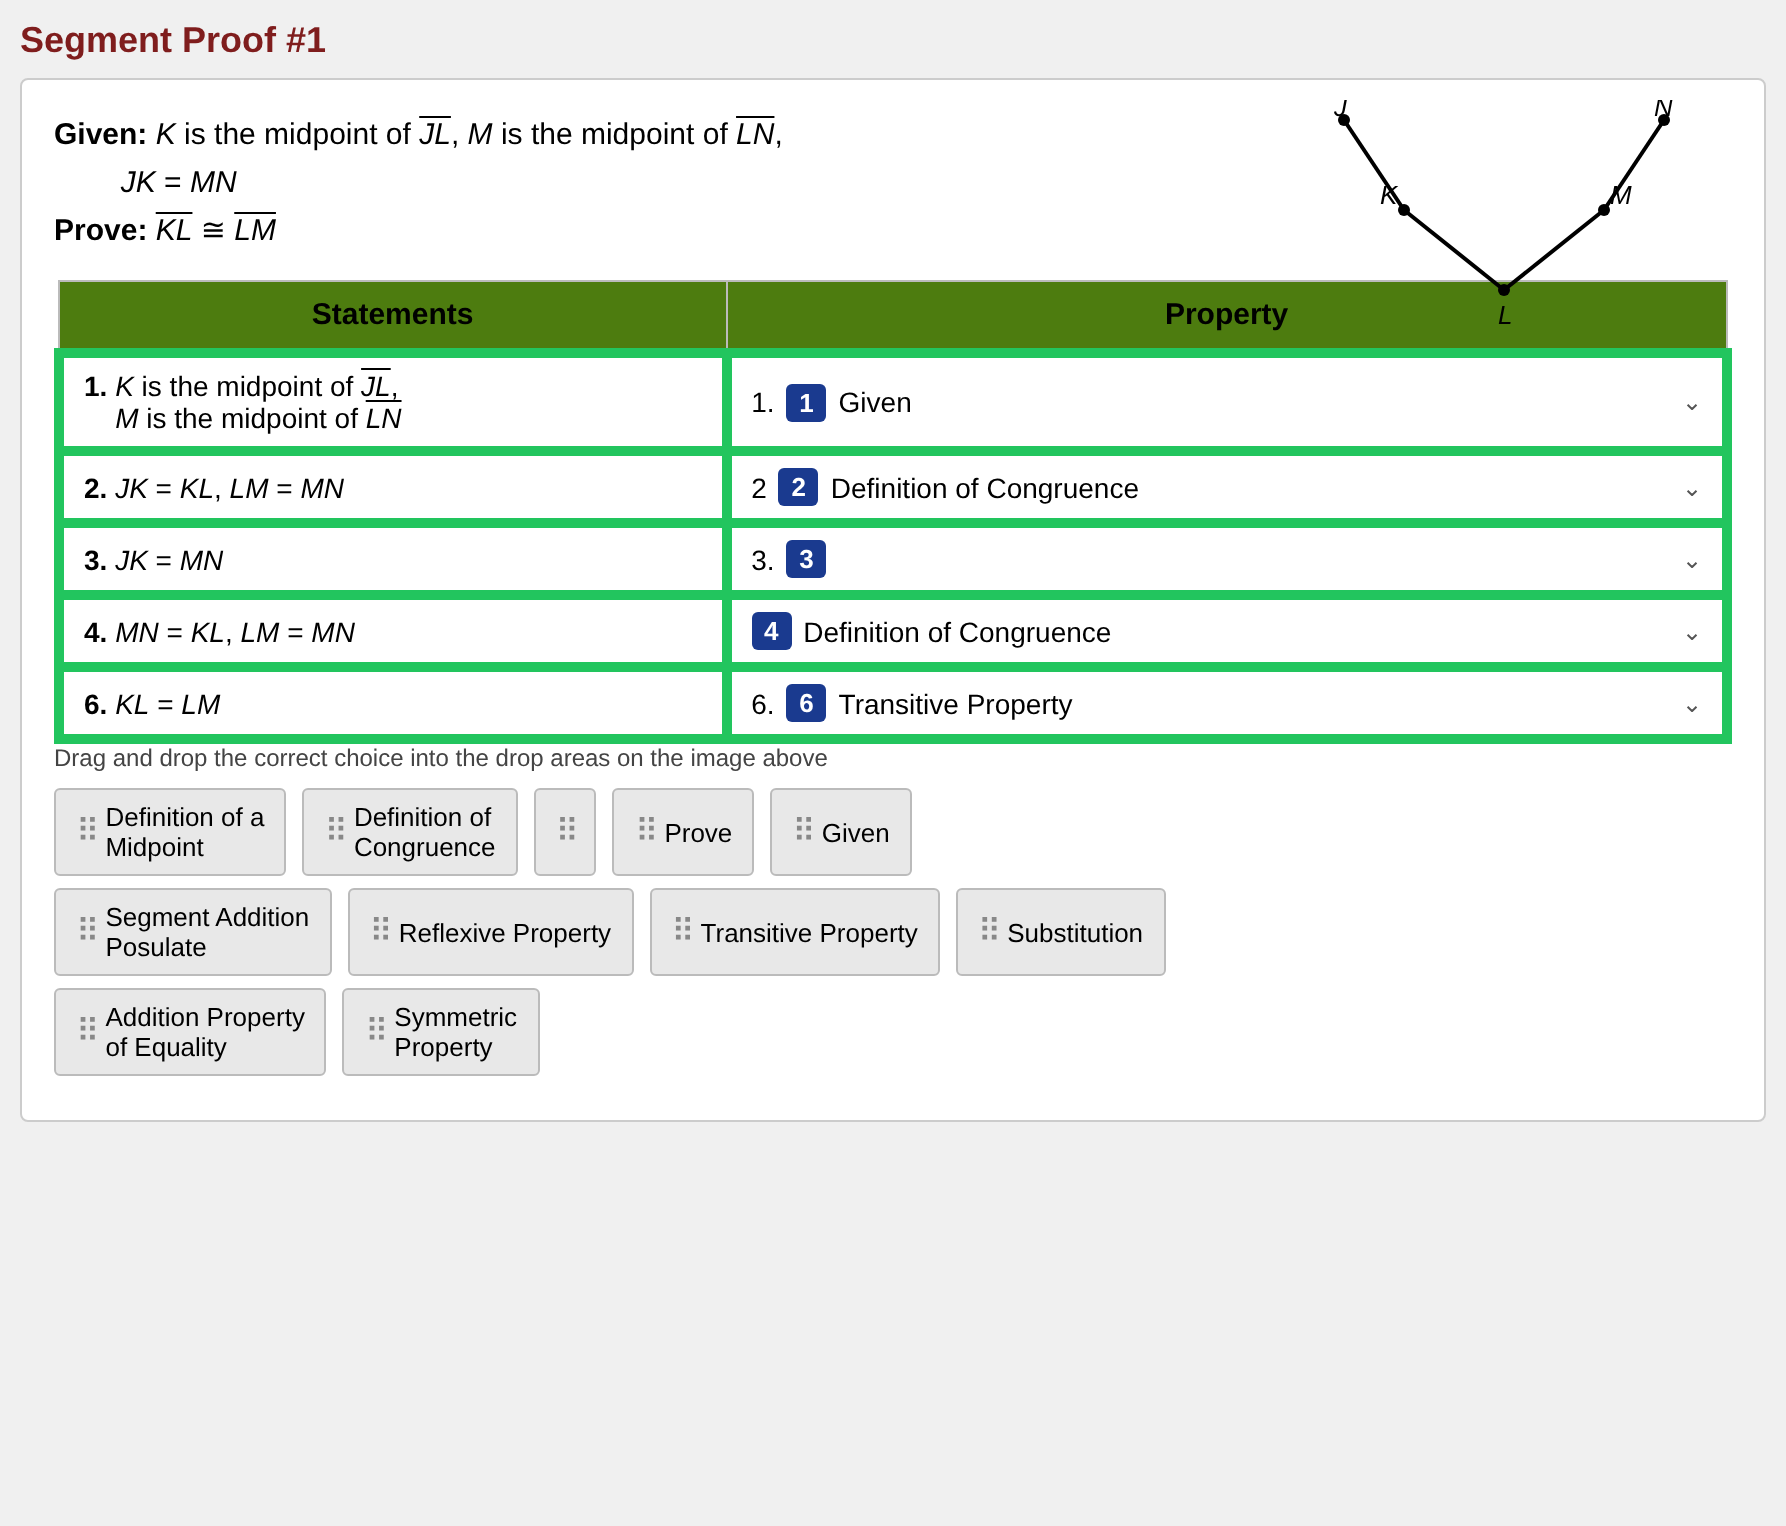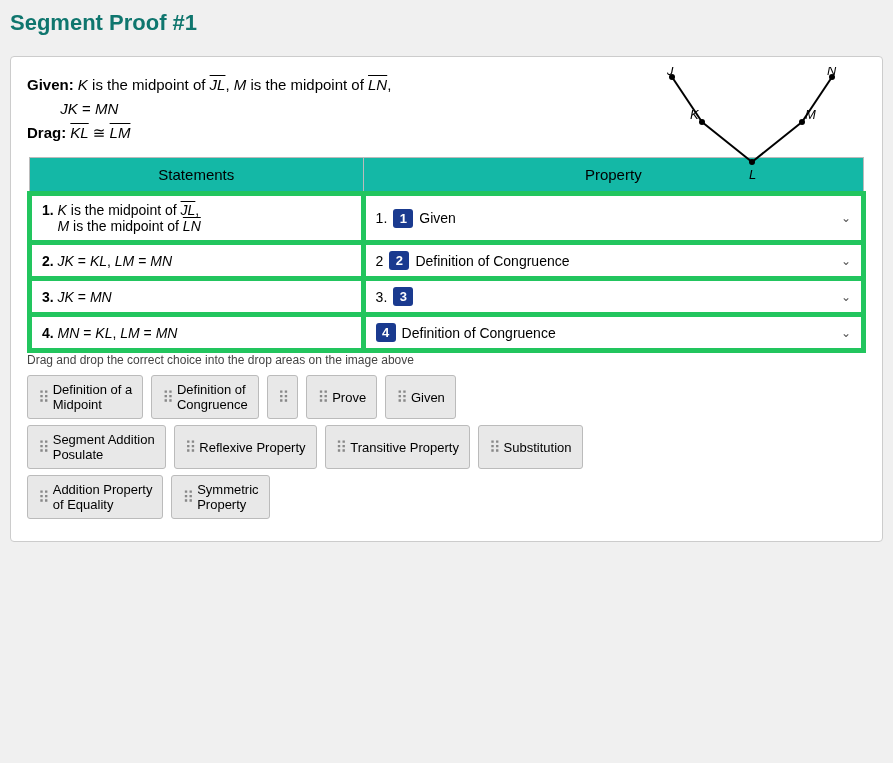--- a/index.html
+++ b/index.html
@@ -4,24 +4,24 @@
   <style>
     * { box-sizing: border-box; margin: 0; padding: 0; }
     body {
       font-family: Arial, sans-serif;
       background: #f0f0f0;
       padding: 10px;
       width: 893px;
       min-height: 763px;
     }
     .page-title {
-      font-size: 22px;
-      font-weight: bold;
-      margin-bottom: 20px;
-      color: #0f766e;
+      font-size: 18px;
+      font-weight: bold;
+      margin-bottom: 8px;
+      color: #7f1d1d;
     }
     .main-card {
       background: #fff;
       border: 1px solid #ccc;
       border-radius: 4px;
       padding: 16px;
       position: relative;
     }
     .given-section {
       font-size: 15px;
@@ -36,25 +36,25 @@
       width: 220px;
       height: 130px;
     }
     .proof-table {
       width: 100%;
       border-collapse: collapse;
       margin-top: 8px;
       font-size: 14px;
     }
     .proof-table th {
-      background: #14b8a6;
+      background: #4d7c0f;
       border: 1px solid #bbb;
       padding: 8px 12px;
       text-align: center;
-      font-weight: normal;
+      font-weight: bold;
       font-size: 15px;
     }
     .proof-table td {
       border: 5px solid #22c55e;
       padding: 6px 10px;
       vertical-align: middle;
     }
     .stmt-col { width: 40%; }
     .reason-col { width: 60%; }
     .row-num {
@@ -141,21 +141,21 @@
   </div>
 
   <div class="given-section">
     <span class="label">Given: </span>
     <span>
       <em>K</em> is the midpoint of <span class="overline"><em>JL</em></span>, <em>M</em> is the midpoint of <span class="overline"><em>LN</em></span>,
     </span>
     <br>
     &nbsp;&nbsp;&nbsp;&nbsp;&nbsp;&nbsp;&nbsp;&nbsp;<em>JK</em> = <em>MN</em>
     <br>
-    <span class="label">Drag: </span>
+    <span class="label">Prove: </span>
     <span>
       <span class="overline"><em>KL</em></span> ≅ <span class="overline"><em>LM</em></span>
     </span>
   </div>
 
   <table class="proof-table">
     <thead>
       <tr>
         <th class="stmt-col">Statements</th>
         <th class="reason-col">Property</th>
@@ -212,20 +212,33 @@
         <td>
           <div class="reason-cell">
             <span class="num-badge dark">4</span>
             <span>Definition of Congruence</span>
             <span class="dropdown-arrow">⌄</span>
           </div>
         </td>
       </tr>
 
 
+      <tr>
+        <td>
+          <span class="row-num">6.</span> <em>KL</em> = <em>LM</em>
+        </td>
+        <td>
+          <div class="reason-cell">
+            <span>6.</span>
+            <span class="num-badge dark">6</span>
+            <span>Transitive Property</span>
+            <span class="dropdown-arrow">⌄</span>
+          </div>
+        </td>
+      </tr>
 
     </tbody>
   </table>
 
   <p class="drag-instruction">Drag and drop the correct choice into the drop areas on the image above</p>
 
   <div class="drag-row">
     <div class="drag-chip">
       <span class="dots">⠿</span>
       <span>Definition of a<br>Midpoint</span>

